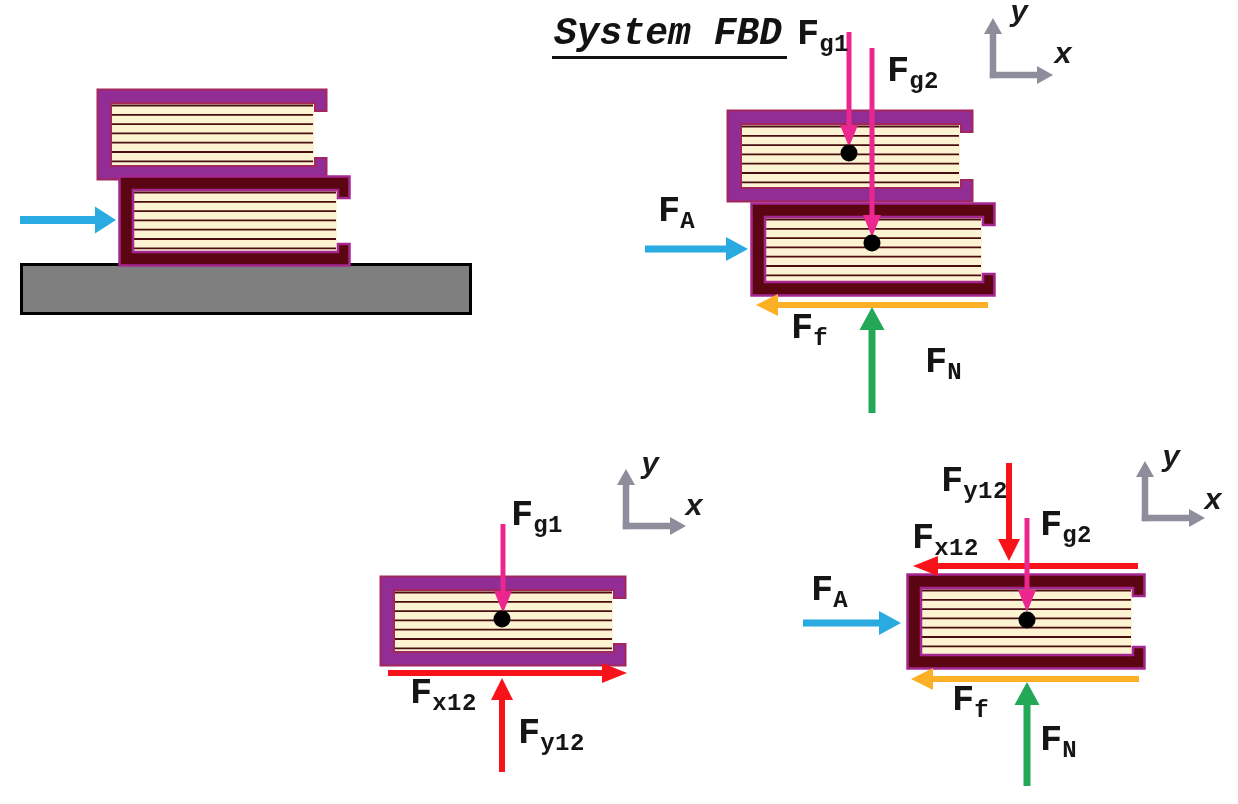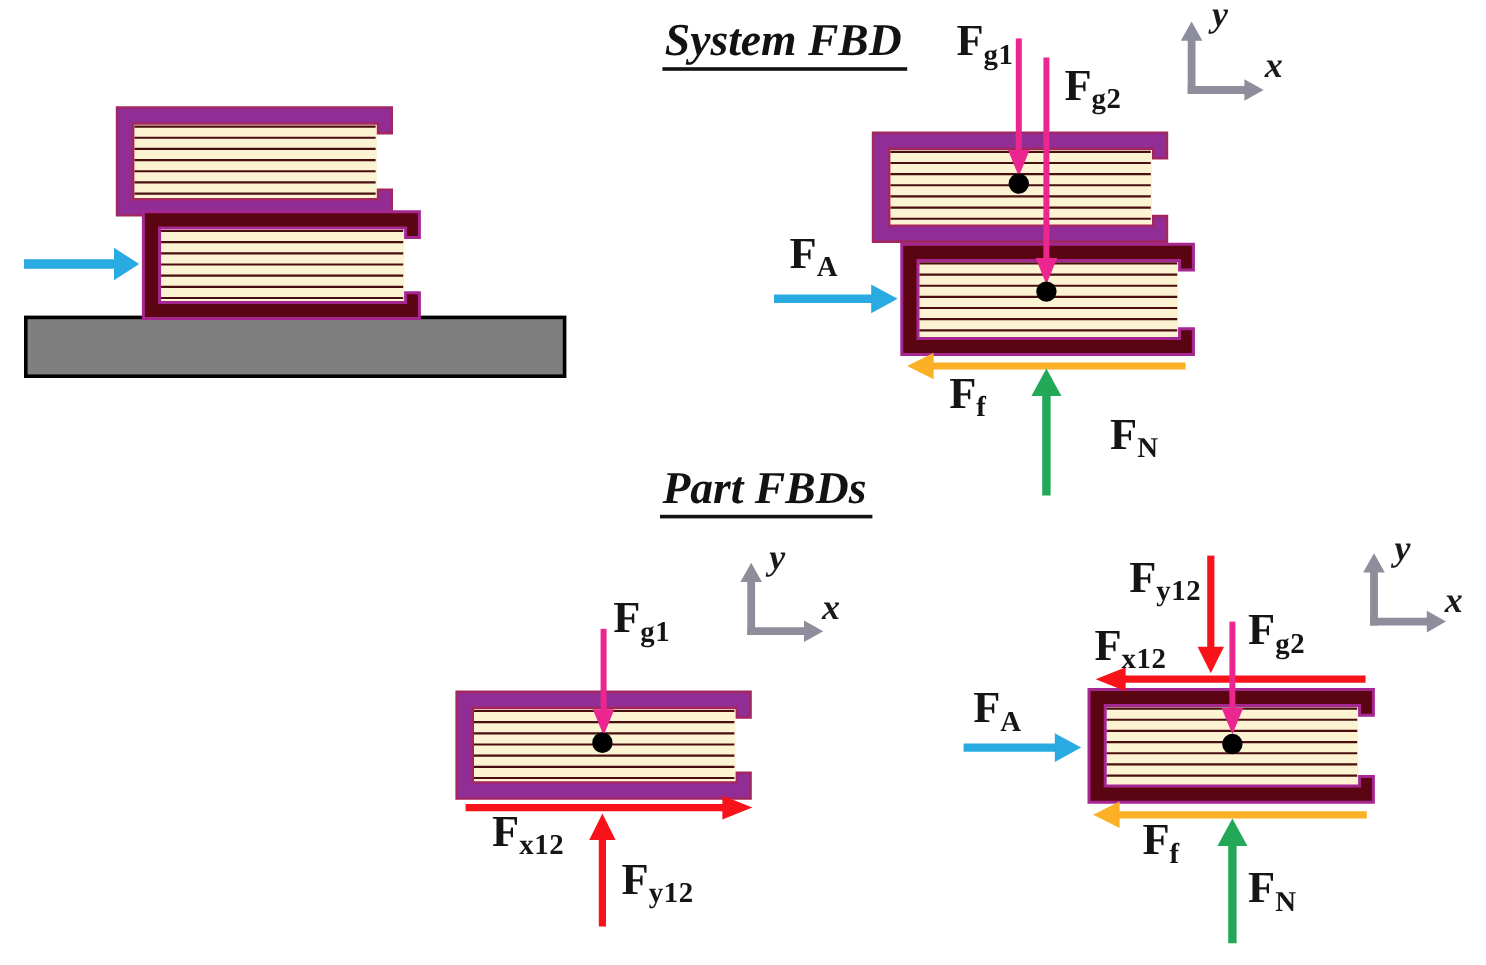--- a/index.html
+++ b/index.html
@@ -1,21 +1,21 @@
 <!DOCTYPE html>
 <html><head>
 <meta charset="utf-8">
 <style>
   html,body{margin:0;padding:0;background:#fff;}
   #canvas{
     position:relative;
     width:1238px;height:804px;
     background:#ffffff;
     overflow:hidden;
-    font-family:Liberation Serif, serif;
+    font-family:Liberation Mono, monospace;
   }
   #gfx{position:absolute;left:0;top:0;width:1238px;height:804px;}
   .title{
     position:absolute;
     font-style:italic;font-weight:700;font-size:38px;line-height:1;
     color:#121212;
     border-bottom:3.5px solid #121212;
     padding:0 5px 3px 2px;
     white-space:nowrap;
   }
@@ -188,21 +188,20 @@
         <line stroke="#8D8D9B" stroke-width="6.5" x1="1141.8" y1="518" x2="1191" y2="518"></line>
         <polygon points="1205,518 1189,509 1189,527" fill="#8D8D9B"></polygon>
       </g>
       <circle cx="849" cy="153" r="8.5" fill="#000000"></circle>
       <circle cx="872" cy="243" r="8.5" fill="#000000"></circle>
       <circle cx="502" cy="619" r="8.5" fill="#000000"></circle>
       <circle cx="1027" cy="620" r="8.5" fill="#000000"></circle>
     </svg>
 
   <div class="title" style="left:552px;top:15px">System FBD</div>
-  <div class="title" style="left:550px;top:388px">Part FBDs</div>
 
   <div class="flabel" style="left:797px;top:16px"><span class="fb">F</span><span class="fs">g1</span></div>
   <div class="flabel" style="left:887px;top:53px"><span class="fb">F</span><span class="fs">g2</span></div>
   <div class="flabel" style="left:658px;top:193px"><span class="fb">F</span><span class="fs">A</span></div>
   <div class="flabel" style="left:791px;top:310px"><span class="fb">F</span><span class="fs">f</span></div>
   <div class="flabel" style="left:925px;top:344px"><span class="fb">F</span><span class="fs">N</span></div>
 
   <div class="flabel" style="left:511px;top:497px"><span class="fb">F</span><span class="fs">g1</span></div>
   <div class="flabel" style="left:410px;top:675px"><span class="fb">F</span><span class="fs">x12</span></div>
   <div class="flabel" style="left:518px;top:715px"><span class="fb">F</span><span class="fs">y12</span></div>

